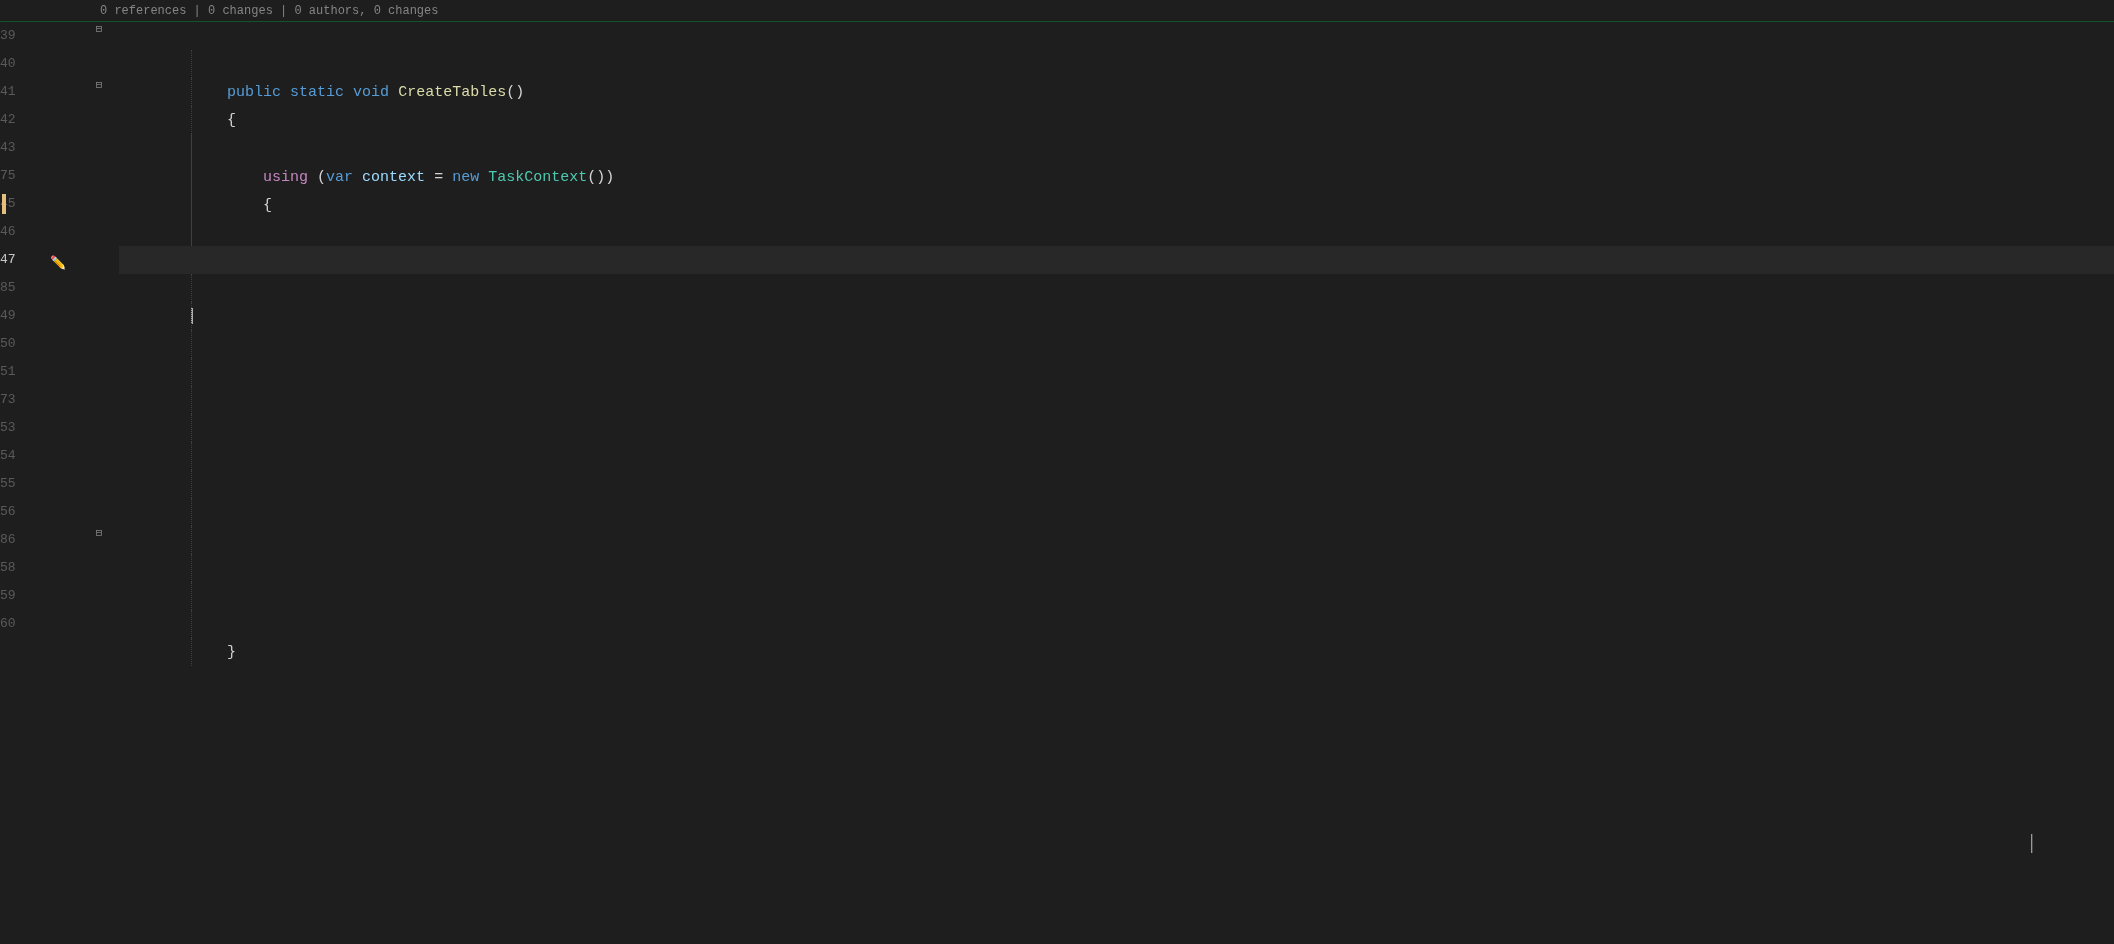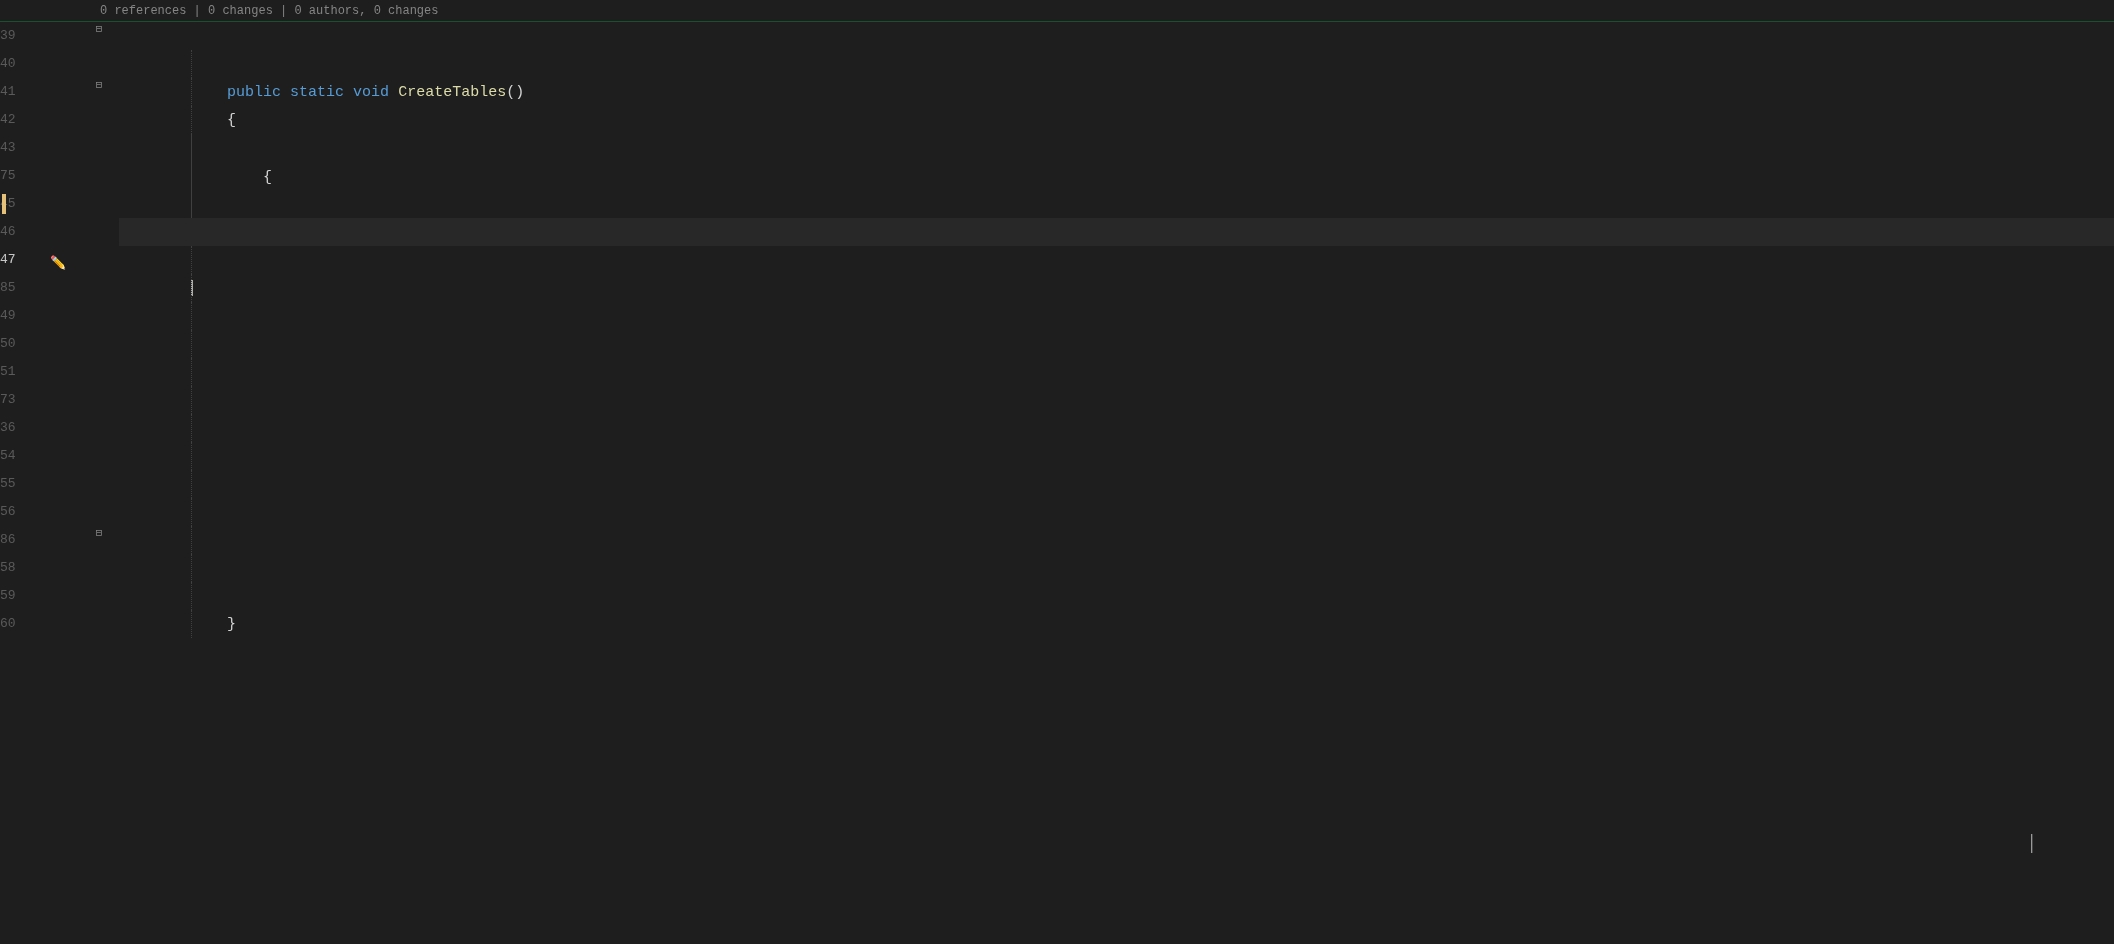--- a/index.html
+++ b/index.html
@@ -161,21 +161,21 @@
       <span class="line-number">46</span>
       <span class="line-number active" style="position:relative;">
         <span class="pencil-icon" style="position:absolute;left:50px;top:4px;font-size:13px;">✏️</span>
         47
       </span>
       <span class="line-number">85</span>
       <span class="line-number">49</span>
       <span class="line-number">50</span>
       <span class="line-number">51</span>
       <span class="line-number">73</span>
-      <span class="line-number">36</span>
+      <span class="line-number">53</span>
       <span class="line-number">54</span>
       <span class="line-number">55</span>
       <span class="line-number">56</span>
       <span class="line-number">86</span>
       <span class="line-number">58</span>
       <span class="line-number">59</span>
       <span class="line-number">60</span>
     </div>
 
     <div class="gutter" style="width:20px;position:relative;">
@@ -193,20 +193,25 @@
       <div class="code-line">
         <span style="display:inline-block;border-left:1px dotted #404040;width:1px;height:28px;vertical-align:middle;margin-right:0px;"></span>
         <span class="plain">    </span><span class="kw">public</span><span class="plain"> </span><span class="kw">static</span><span class="plain"> </span><span class="kw">void</span><span class="plain"> </span><span class="method">CreateTables</span><span class="punct">()</span>
       </div>
 
       <div class="code-line">
         <span style="display:inline-block;border-left:1px dotted #404040;width:1px;height:28px;vertical-align:middle;margin-right:0px;"></span>
         <span class="plain">    </span><span class="punct">{</span>
       </div>
 
+      <div class="code-line">
+        <span style="display:inline-block;border-left:1px dotted #404040;width:1px;height:28px;vertical-align:middle;"></span>
+        <span style="display:inline-block;border-left:1px dotted #404040;width:1px;height:28px;vertical-align:middle;margin-right:0px;"></span>
+        <span class="plain">        </span><span class="kw-using">using</span><span class="plain"> </span><span class="punct">(</span><span class="kw">var</span><span class="plain"> </span><span class="param">context</span><span class="plain"> = </span><span class="kw">new</span><span class="plain"> </span><span class="type">TaskContext</span><span class="punct">())</span>
+      </div>
 
       <div class="code-line">
         <span style="display:inline-block;border-left:1px dotted #404040;width:1px;height:28px;vertical-align:middle;"></span>
         <span style="display:inline-block;border-left:1px dotted #404040;width:1px;height:28px;vertical-align:middle;margin-right:0px;"></span>
         <span class="plain">        </span><span class="punct">{</span>
       </div>
 
       <div class="code-line">
         <span style="display:inline-block;border-left:1px dotted #404040;width:1px;height:28px;vertical-align:middle;"></span>
         <span style="display:inline-block;border-left:1px dotted #404040;width:1px;height:28px;vertical-align:middle;"></span>

